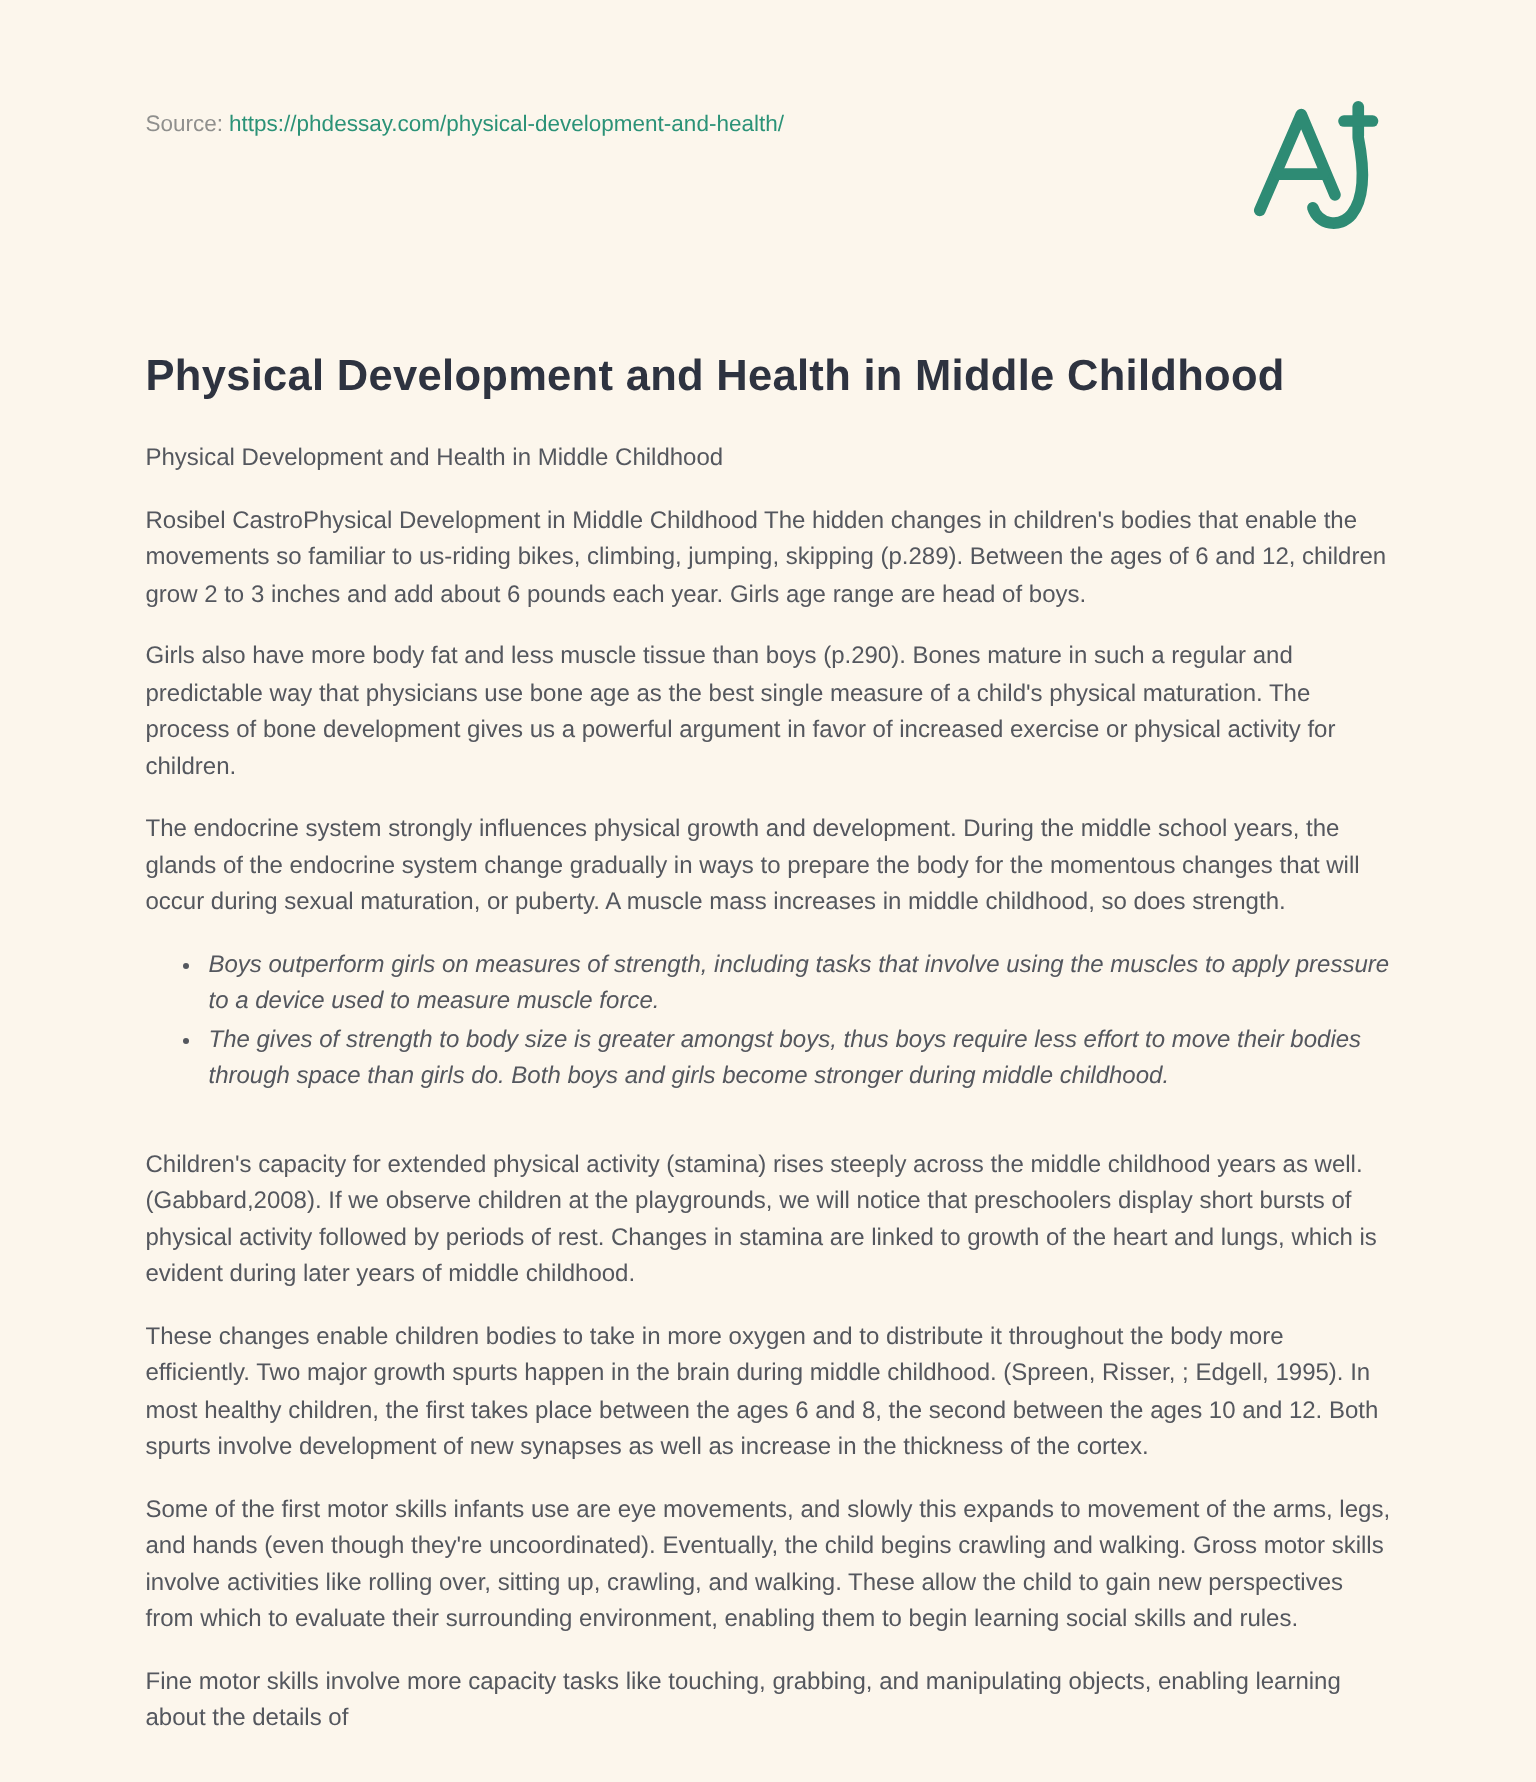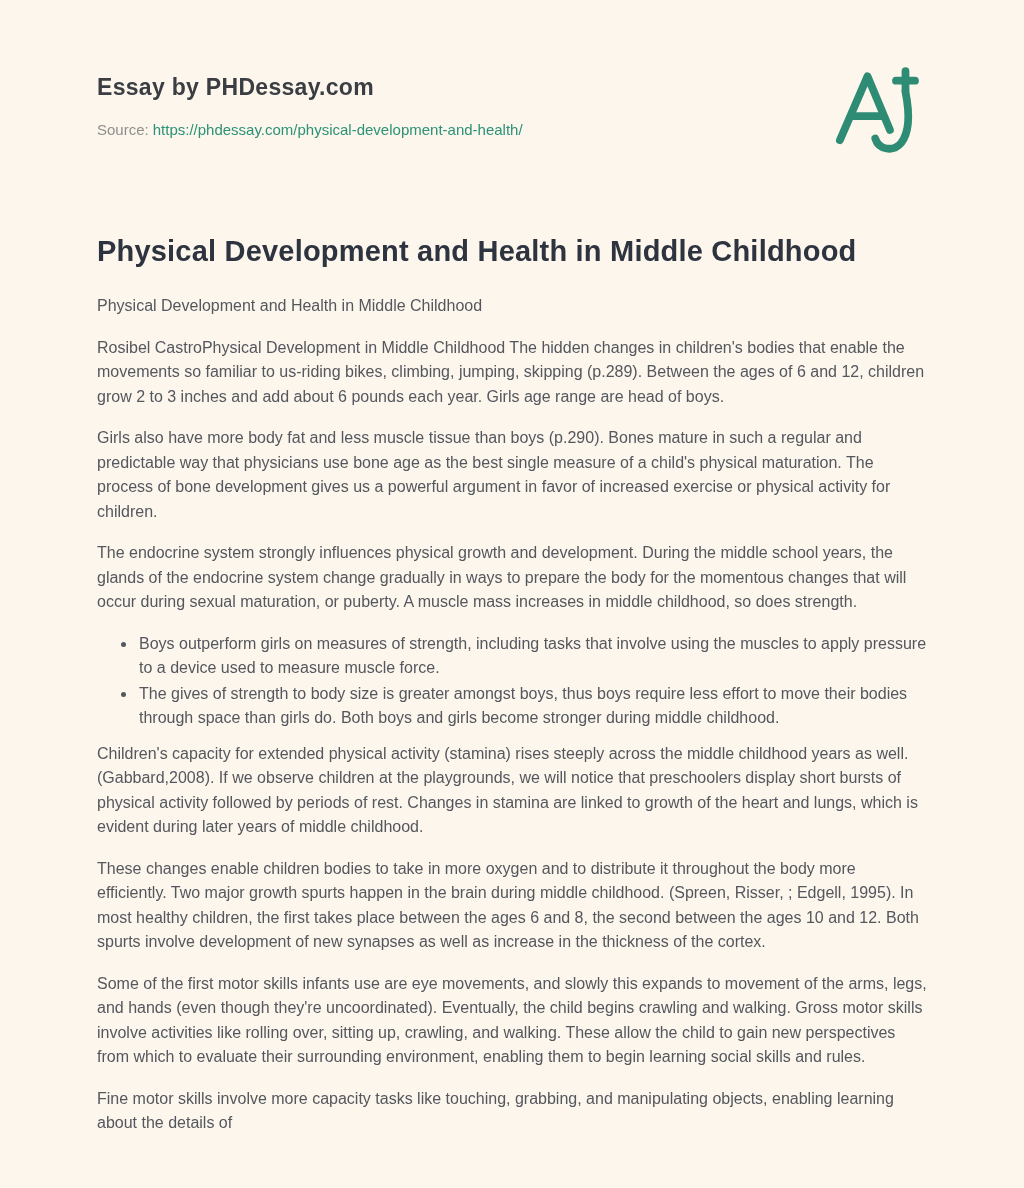--- a/index.html
+++ b/index.html
@@ -53,33 +53,33 @@
     margin: 74px 0 26px 0;
     letter-spacing: 0.2px;
   }
   .body-text, .bullet-list {
     font-size: 16px;
     line-height: 24.5px;
     color: #54575e;
   }
   .body-text { margin: 0 0 17px 0; }
   .bullet-list {
-    margin: 0 0 11px 0;
+    margin: 0 0 34px 0;
     padding-left: 40px;
+    font-style: italic;
   }
   .bullet-list li { margin: 0 0 1px 0; padding-left: 2px; }
 </style>
 </head>
 <body>
 
 <div class="page">
 
   <div class="header">
     <div>
-      <h1 class="site-title">Essay by PHDessay.com</h1>
       <p class="source-line"><span>Source:</span><a href="#">https://phdessay.com/physical-development-and-health/</a></p>
     </div>
     <div class="logo">
       <svg viewBox="0 0 110 110" width="100" height="95" aria-hidden="true">
         <g fill="none" stroke="#2e8b74" stroke-width="9" stroke-linecap="round" stroke-linejoin="round">
           <path d="M12 86 L44 12 L70 74"></path>
           <path d="M26 58 L61 58"></path>
           <path d="M88 6 L88 28"></path>
           <path d="M77 17 L99 17"></path>
           <path d="M88 30 C93 55 93 76 83 89 C74 100 57 97 53 84"></path>

